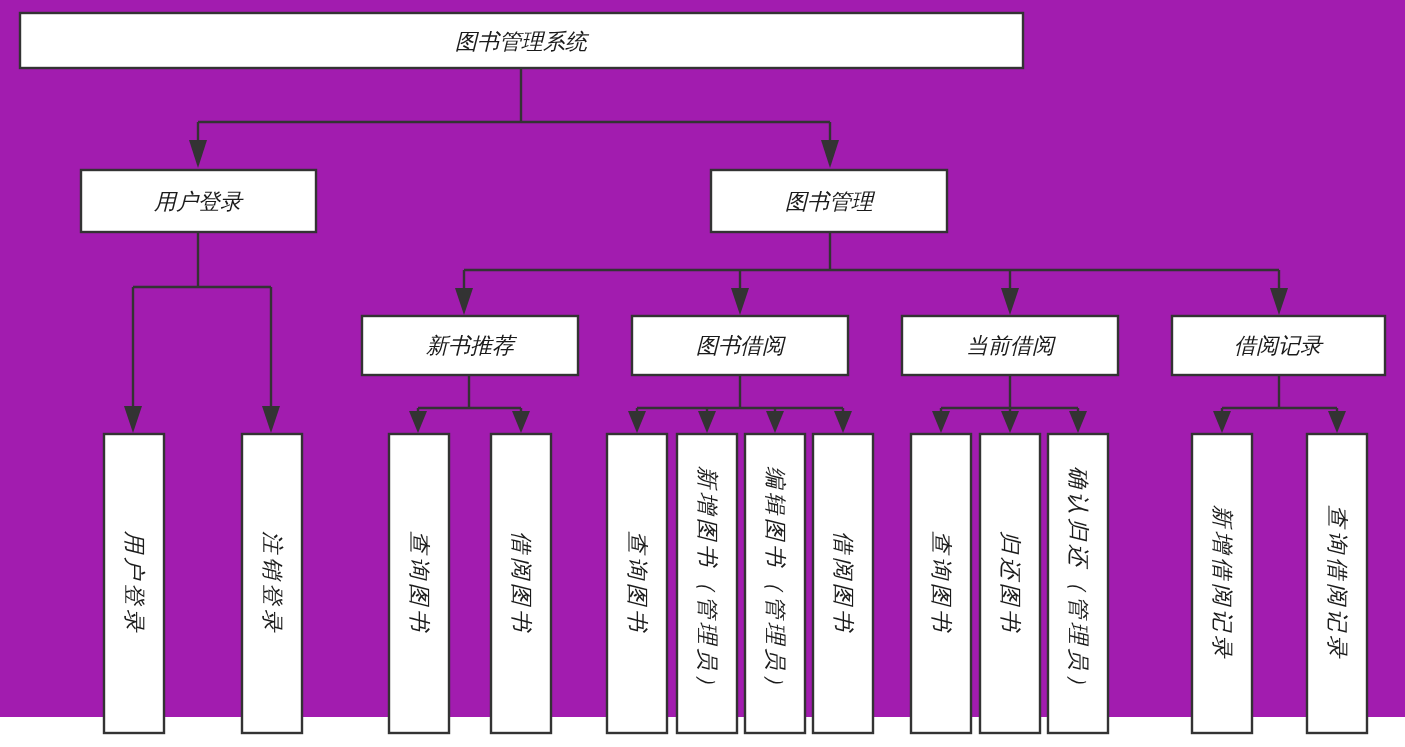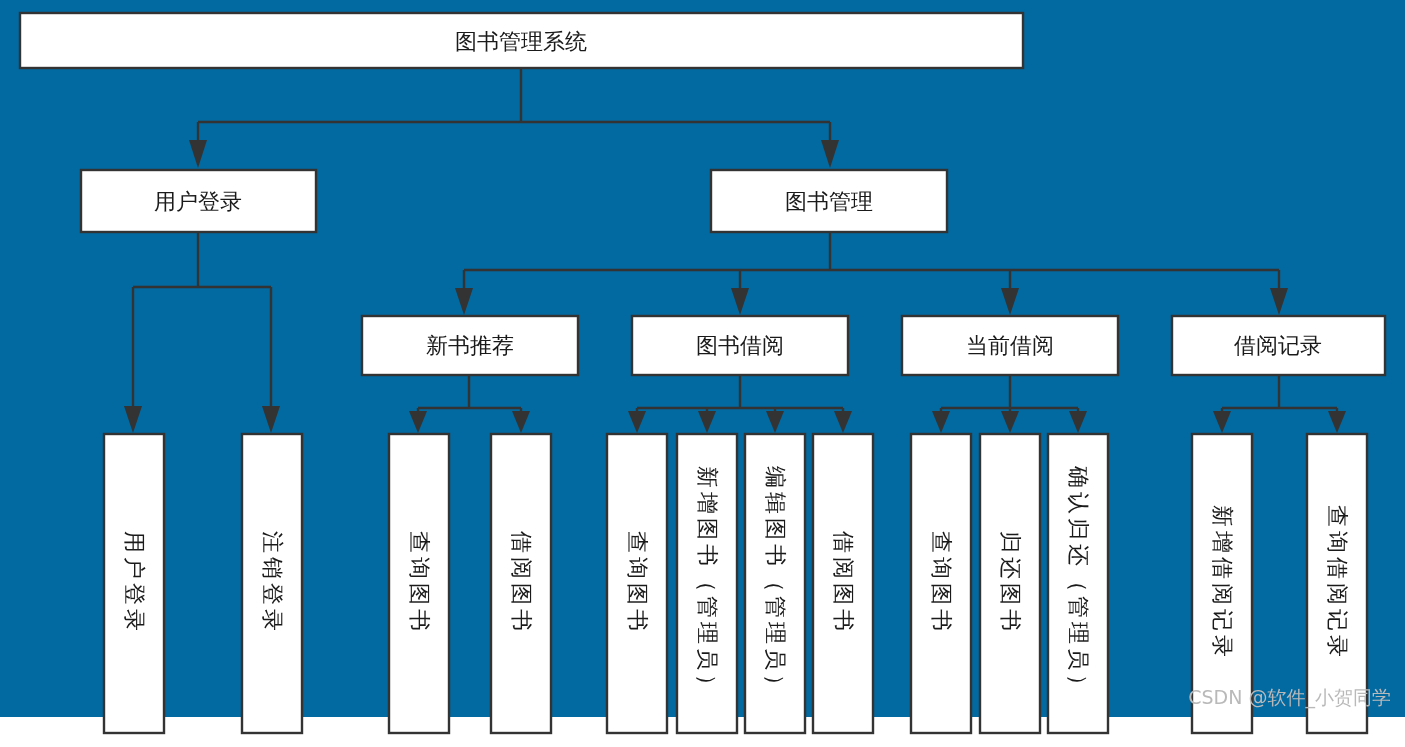--- a/index.html
+++ b/index.html
@@ -10,21 +10,22 @@
   body {
     width: 1405px;
     height: 747px;
     overflow: hidden;
     font-family: "DejaVu Sans", "Liberation Sans", sans-serif;
   }
   #diagram-root {
     position: relative;
     width: 1405px;
     height: 717px;
-    background: #0369a1;
+    background: #a21caf;
+    font-style: italic;
   }
   svg#flow-svg {
     position: absolute;
     left: 0;
     top: 0;
     width: 1405px;
     height: 747px;
   }
   .node-box {
     fill: #ffffff;
@@ -233,15 +234,14 @@
       <rect class="node-box" x="1192" y="434" width="60" height="299"></rect>
       <text class="node-label-vert" transform="translate(1222,583) rotate(90)" x="0" y="0">新增借阅记录</text>
     </g>
     <g>
       <rect class="node-box" x="1307" y="434" width="60" height="299"></rect>
       <text class="node-label-vert" transform="translate(1337,583) rotate(90)" x="0" y="0">查询借阅记录</text>
     </g>
 
   </svg>
 
-  <div class="watermark">CSDN @软件_小贺同学</div>
 
 </div>
 
 </body></html>

